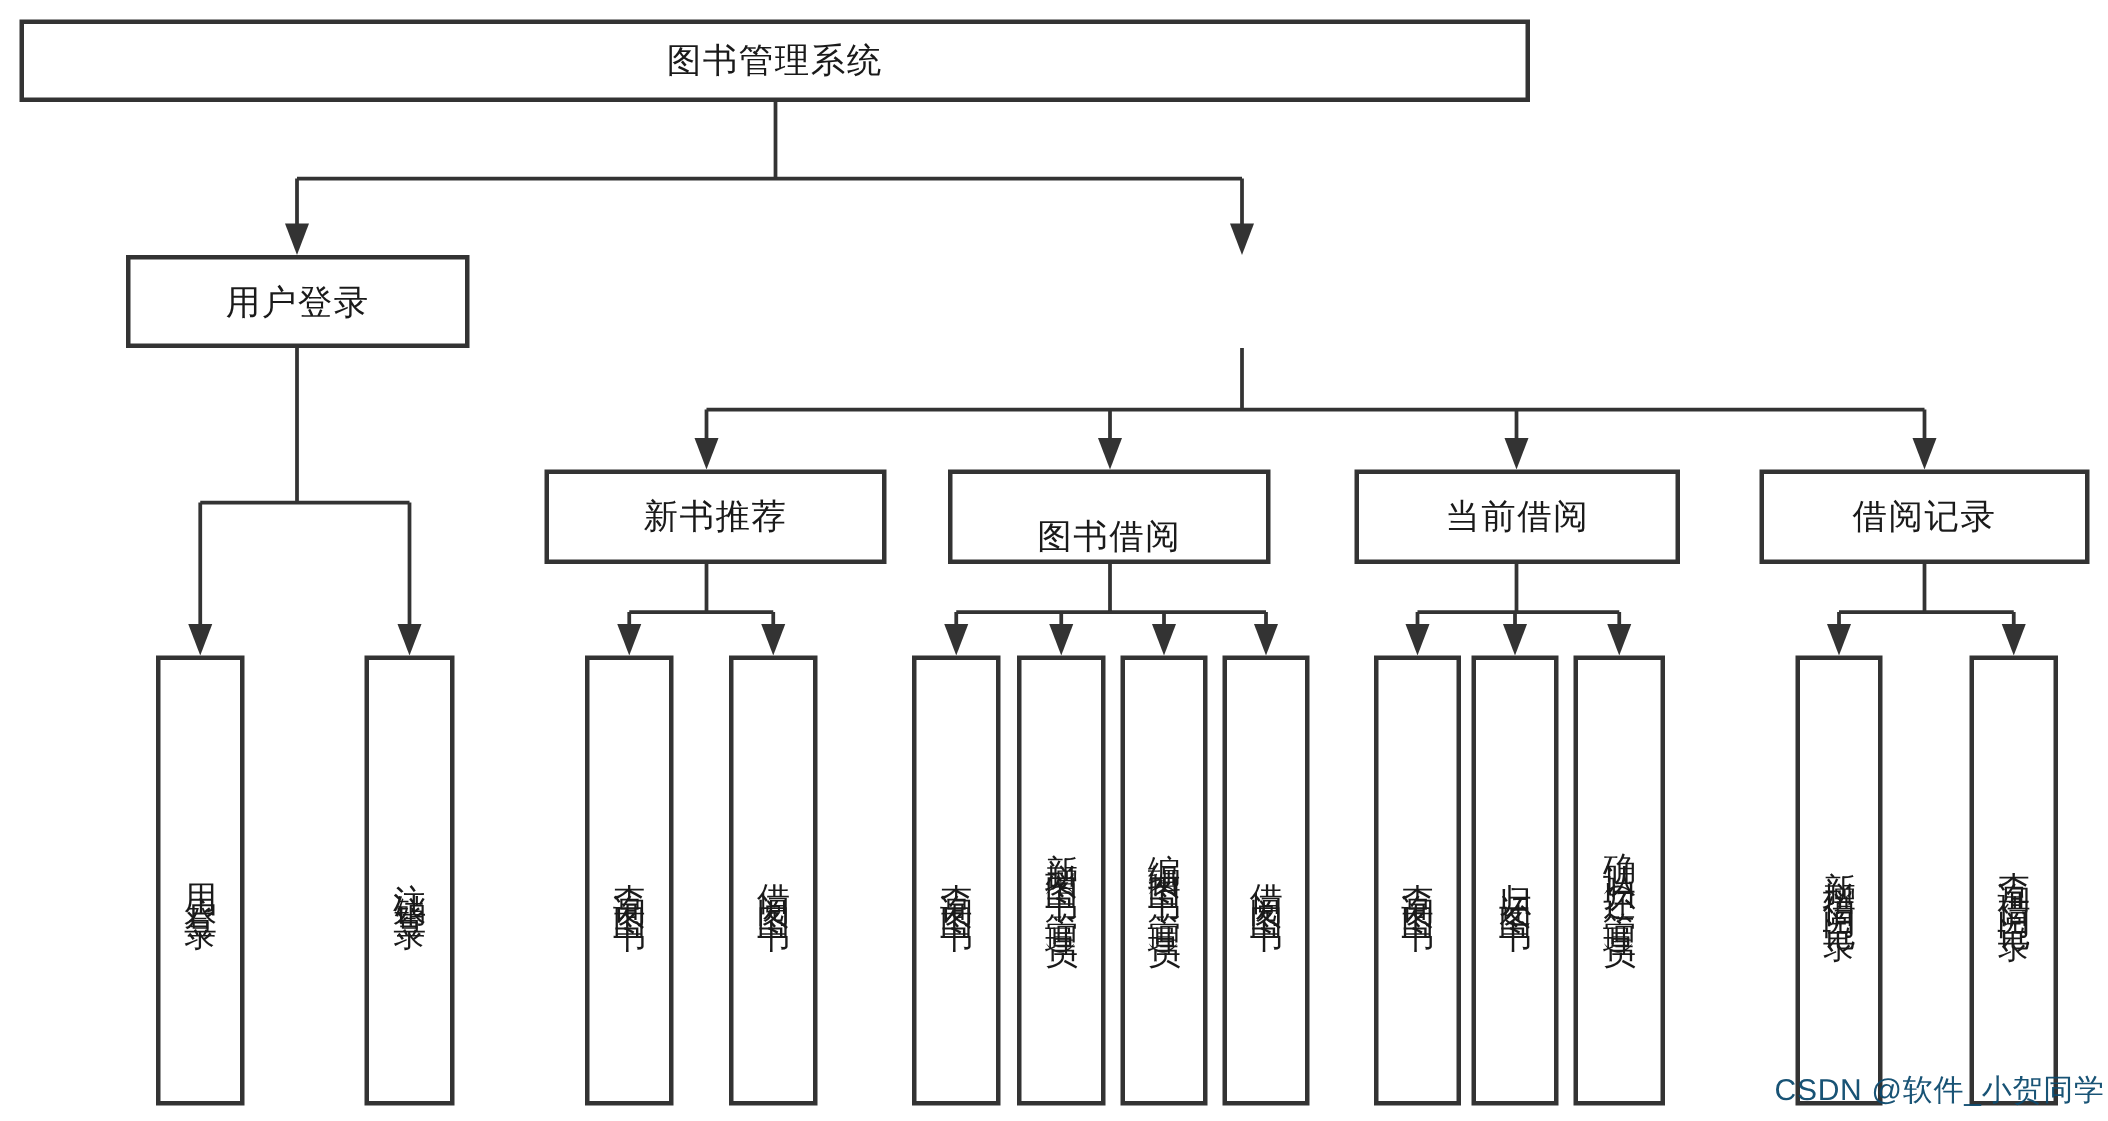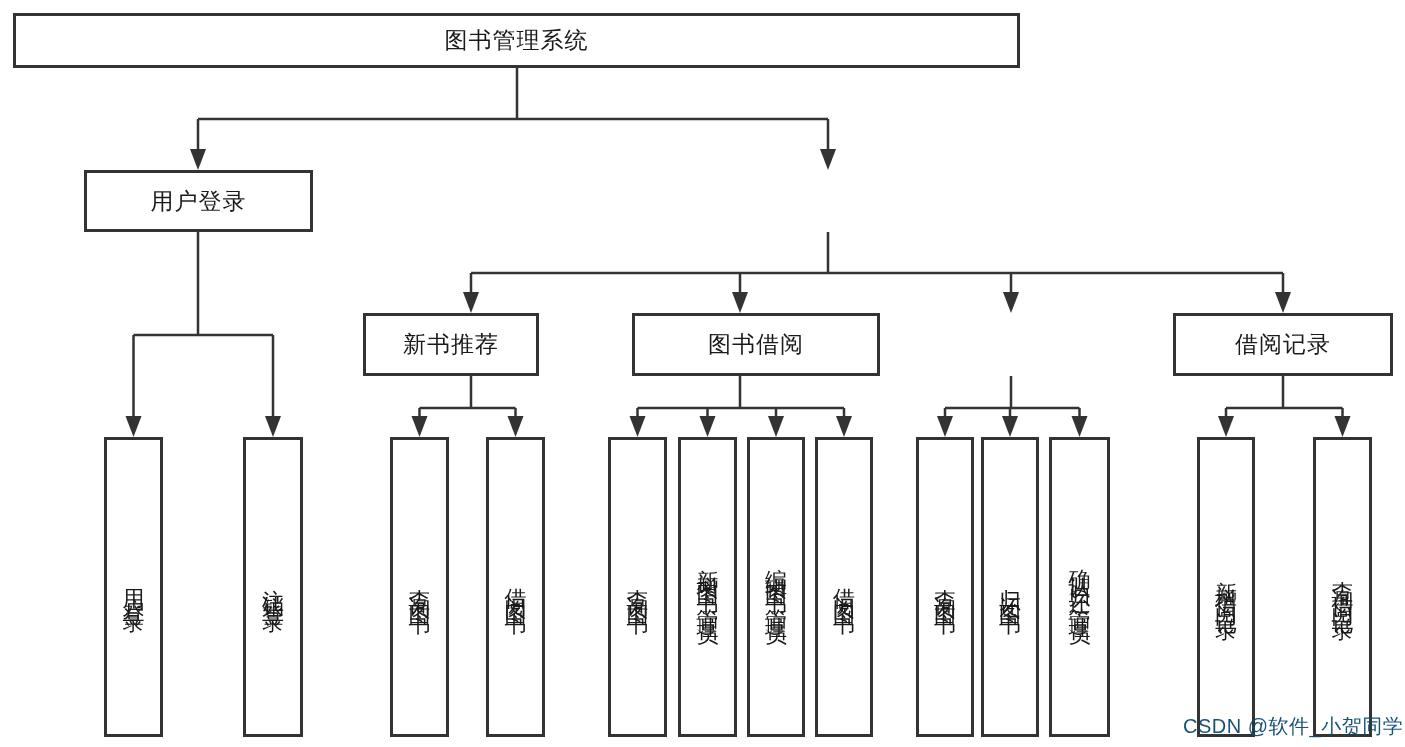--- a/index.html
+++ b/index.html
@@ -113,25 +113,28 @@
   </svg>
 
   <div class="hbox" style="left:13px; top:13px; width:1007px; height:55px;">
     <span class="label">图书管理系统</span>
   </div>
 
   <div class="hbox" style="left:84px; top:170px; width:229px; height:62px;">
     <span class="label">用户登录</span>
   </div>
 
-  <div class="hbox" style="left:363px; top:313px; width:176px; height:63px;text-align:right;">
+  <div class="hbox" style="left:363px; top:313px; width:228px; height:63px;text-align:right;">
     <span class="label">新书推荐</span>
   </div>
-  <div class="hbox" style="left:632px; top:313px; width:248px; height:63px;">
+  <div class="hbox" style="left:632px; top:313px; width:215px; height:63px;align-items:flex-end;">
     <span class="label">图书借阅</span>
+  </div>
+  <div class="hbox" style="left:903px; top:313px; width:217px; height:63px;">
+    <span class="label">当前借阅</span>
   </div>
   <div class="hbox" style="left:1173px; top:313px; width:220px; height:63px;">
     <span class="label">借阅记录</span>
   </div>
 
   <div class="vbox" style="left:104px; width:59px;">
     <span class="vtext">用户登录</span>
   </div>
   <div class="vbox" style="left:243px; width:60px;">
     <span class="vtext">注销登录</span>

